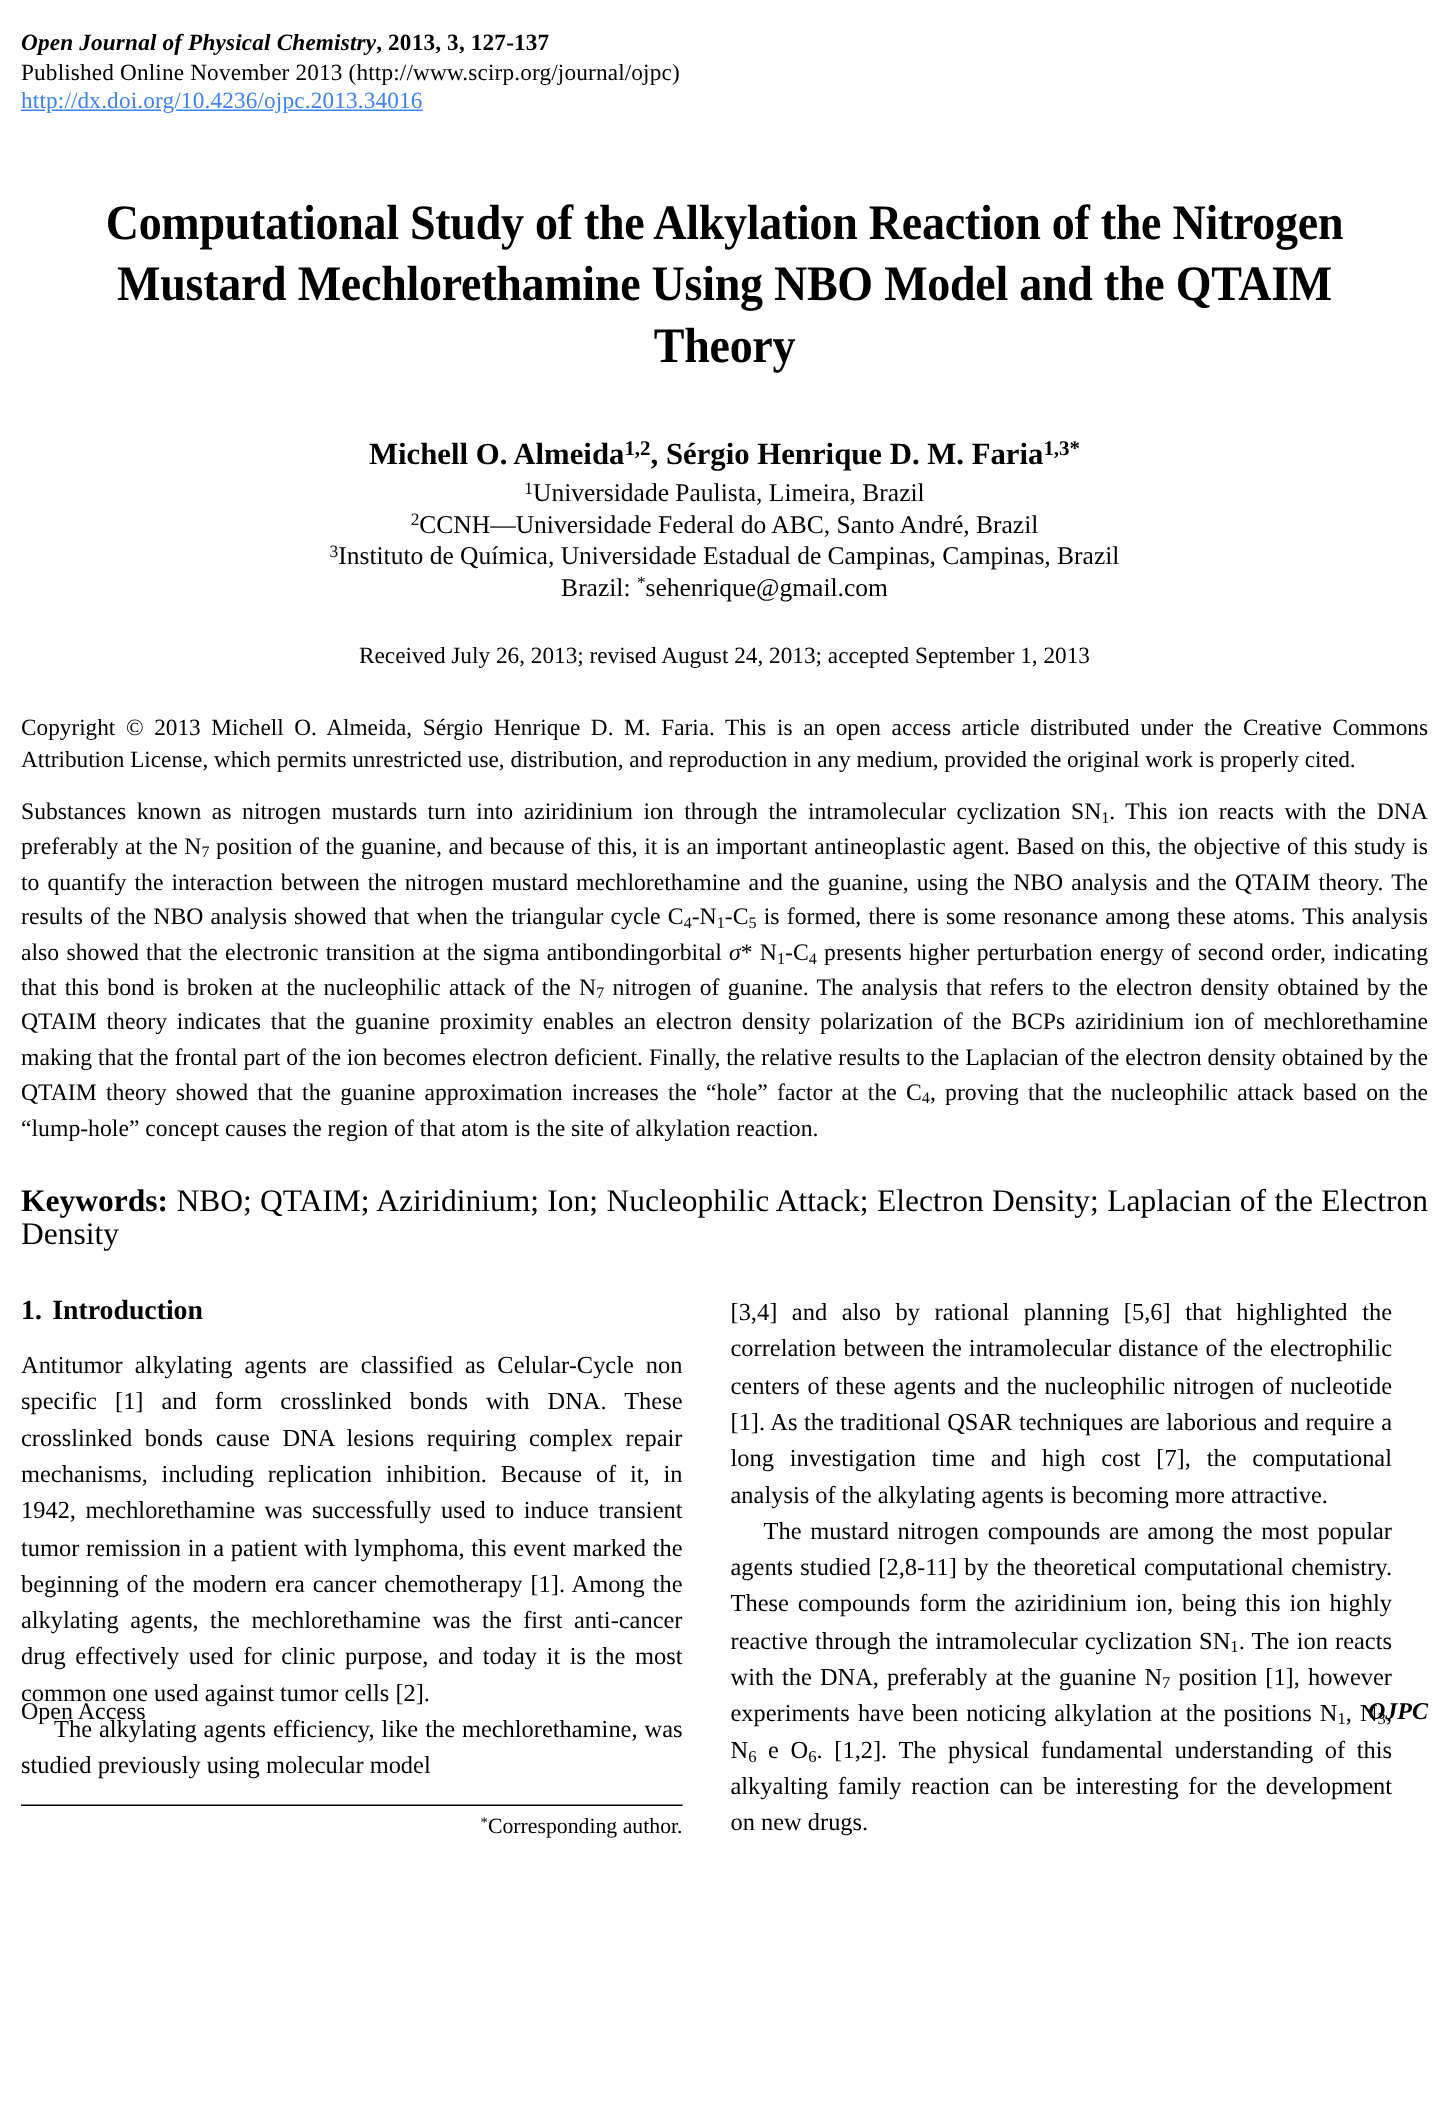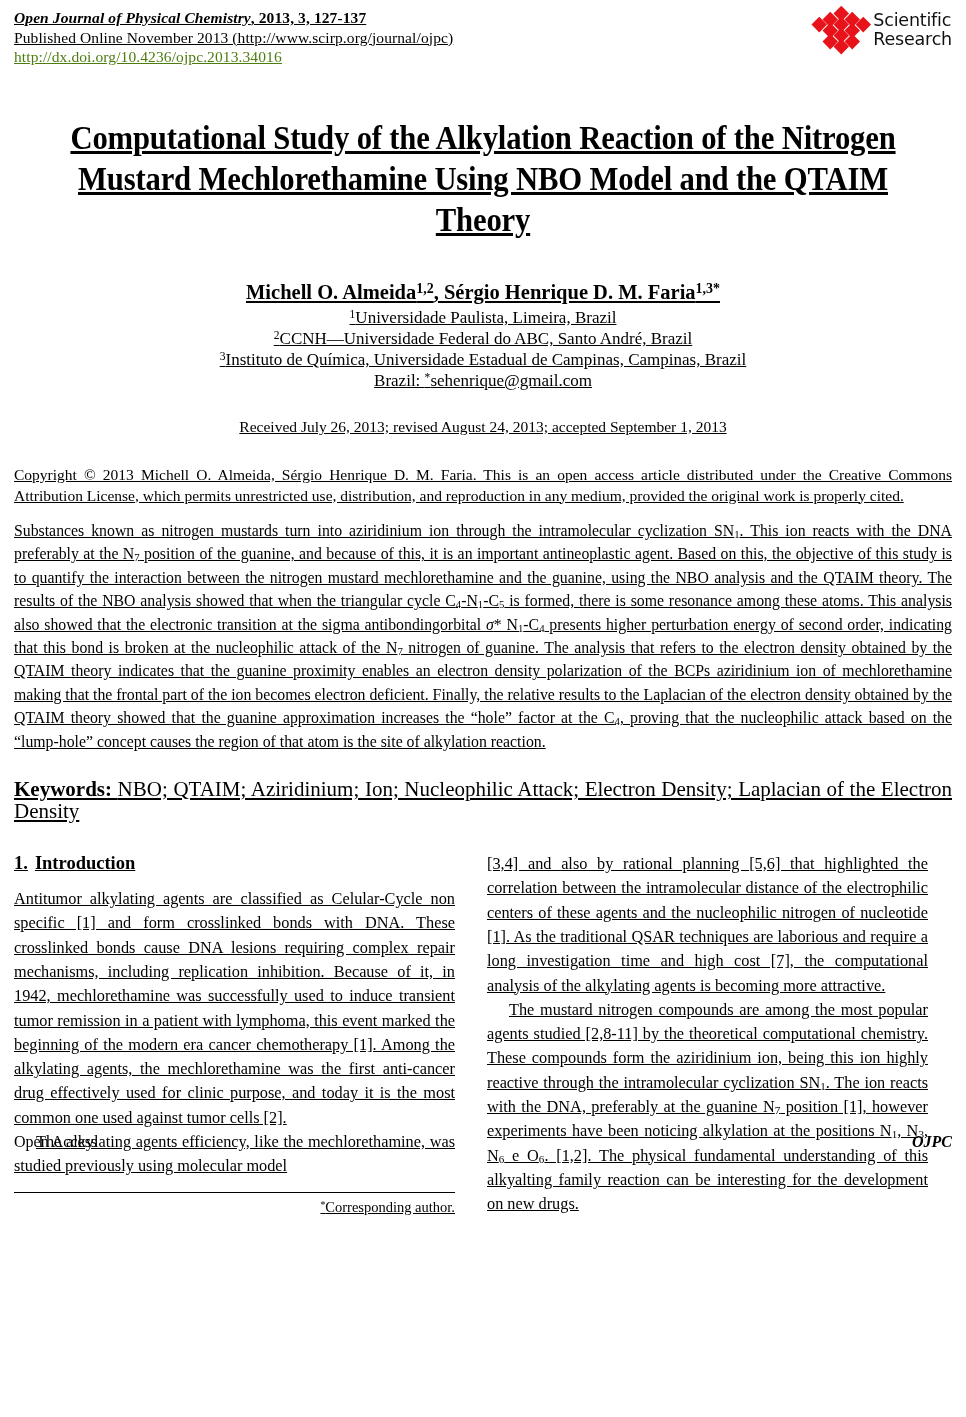--- a/index.html
+++ b/index.html
@@ -10,38 +10,37 @@
     background: #ffffff;
     font-family: "Liberation Serif", "DejaVu Serif", serif;
     color: #000000;
     position: relative;
     overflow: hidden;
   }
   .page {
     position: relative;
     width: 966px;
     height: 1163px;
-    padding: 8px 14px 0 14px;
-    text-decoration: underline;
+    padding: 19px 14px 0 14px;
   }
 
   
   .masthead {
     position: relative;
     height: 62px;
   }
   .masthead-text {
     font-size: 15.5px;
     line-height: 19.5px;
     letter-spacing: 0.1px;
   }
   .journal-line { font-weight: bold; }
   .journal-name { font-style: italic; }
   .doi-link {
-    color: #4d7c0f;
+    color: #3b82f6;
     text-decoration: underline;
   }
   .logo {
     position: absolute;
     right: 0px;
     top: 0px;
     display: flex;
     align-items: center;
     gap: 7px;
   }
@@ -206,40 +205,20 @@
 
   <div class="masthead">
     <div class="masthead-text">
       <div class="journal-line">
         <span class="journal-name">Open Journal of Physical Chemistry</span><span>, 2013, 3, 127-137</span>
       </div>
       <div>Published Online November 2013 (http://www.scirp.org/journal/ojpc)</div>
       <div><a class="doi-link" href="#">http://dx.doi.org/10.4236/ojpc.2013.34016</a></div>
     </div>
 
-    <div class="logo">
-      <div class="logo-mark">
-        <i style="left:19.5px; top:0px;"></i>
-        <i style="left:30.5px; top:5.5px;"></i>
-        <i style="left:8.5px; top:5.5px;"></i>
-        <i style="left:19.5px; top:11px;"></i>
-        <i style="left:30.5px; top:16.5px;"></i>
-        <i style="left:41.5px; top:11px;"></i>
-        <i style="left:-2.5px; top:11px;"></i>
-        <i style="left:8.5px; top:16.5px;"></i>
-        <i style="left:19.5px; top:22px;"></i>
-        <i style="left:30.5px; top:27.5px;"></i>
-        <i style="left:8.5px; top:27.5px;"></i>
-        <i style="left:19.5px; top:33px;"></i>
-      </div>
-      <div class="logo-words">
-        <div>Scientific</div>
-        <div>Research</div>
-      </div>
-    </div>
   </div>
 
   <h1 class="title">Computational Study of the Alkylation Reaction of the Nitrogen Mustard Mechlorethamine Using NBO Model and the QTAIM Theory</h1>
 
   <div class="authors">
     <span>Michell O. Almeida</span><sup>1,2</sup><span>, Sérgio Henrique D. M. Faria</span><sup>1,3*</sup>
   </div>
 
   <div class="affils">
     <div><sup>1</sup><span>Universidade Paulista, Limeira, Brazil</span></div>

